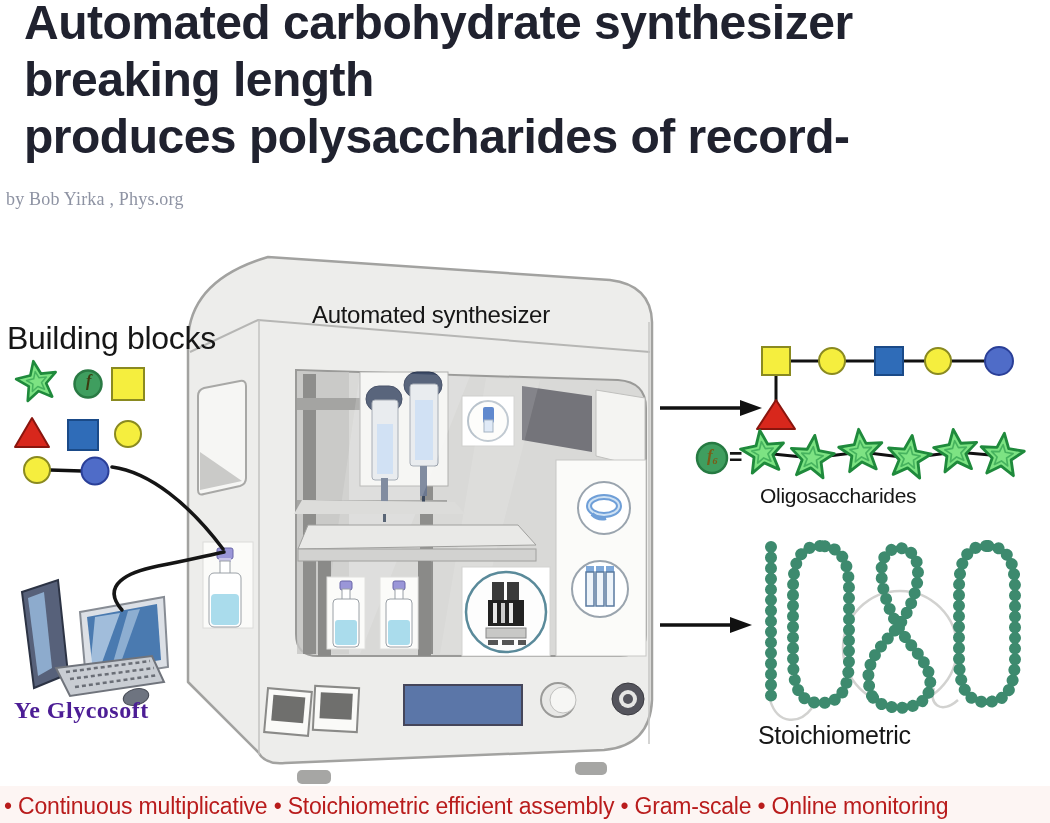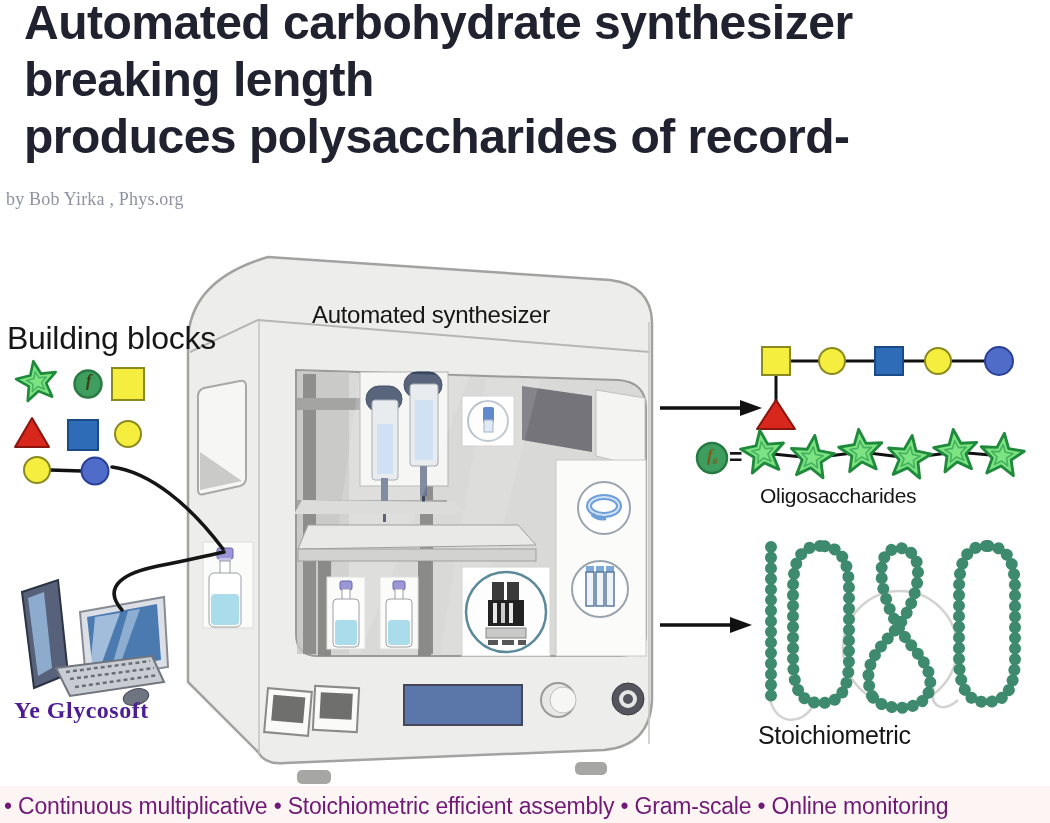--- a/index.html
+++ b/index.html
@@ -22,21 +22,21 @@
   }
   .lbl.center{text-align:left;white-space:normal}
   .serifbrand{
     font-family:"Liberation Serif",serif;font-weight:700;color:#4c1d95;
   }
   .glyph-f{
     font-family:"Liberation Serif",serif;font-style:italic;font-weight:700;
   }
   .caption{
     position:absolute;left:0;top:786px;width:1050px;height:37px;
-    background:#fdf5f3;color:#701a75;font-size:23px;line-height:34px;
+    background:#fdf5f3;color:#b91c1c;font-size:23px;line-height:34px;
     padding:3px 0 0 4px;box-sizing:border-box;letter-spacing:-0.2px;white-space:nowrap;
   }
 </style>
 </head>
 <body>
 
 <div>
 
   <h1 class="headline">
     <span>Automated carbohydrate synthesizer</span>

